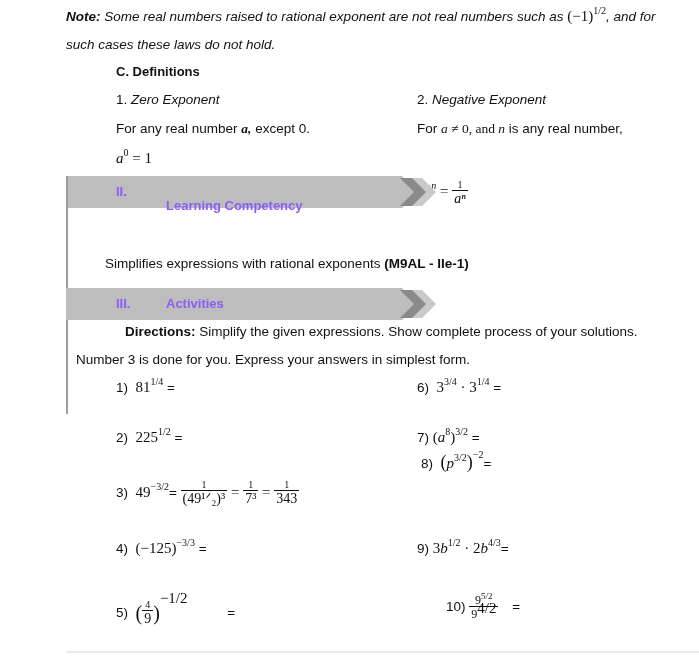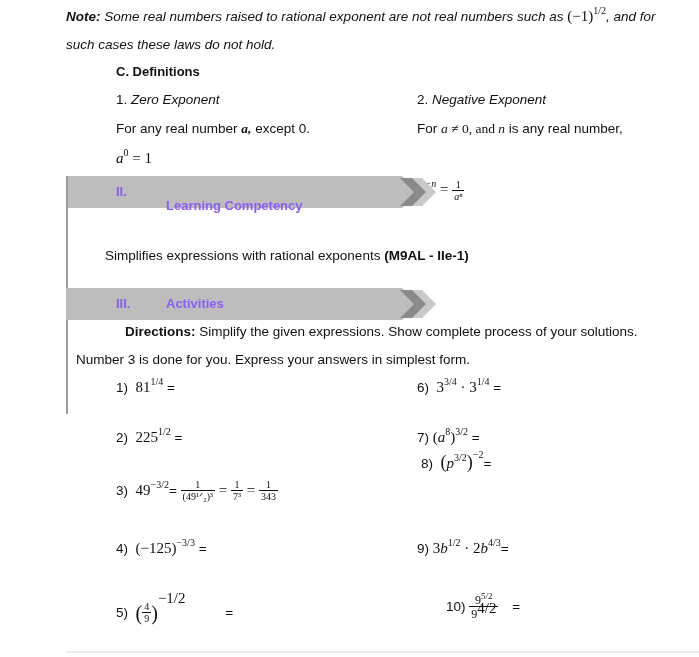--- a/index.html
+++ b/index.html
@@ -6,21 +6,21 @@
   body { width:699px; height:657px; position:relative; overflow:hidden;
          font-family:"Liberation Sans", sans-serif; color:#111; font-size:13.5px; }
   .abs { position:absolute; white-space:nowrap; }
   .it { font-style:italic; }
   .b { font-weight:bold; }
   .math { font-family:"Liberation Serif", "DejaVu Serif", serif; font-size:15px; }
   .mi { font-family:"Liberation Serif", "DejaVu Serif", serif; font-style:italic; }
   sup { font-size:10px; vertical-align:7px; line-height:0; }
   .frac { display:inline-block; vertical-align:middle; text-align:center; line-height:1; }
   .frac .num { display:block; font-size:10px; padding:0 2px; border-bottom:1px solid #111; }
-  .frac .den { display:block; font-size:10px; padding:1px 2px 0; }
+  .frac .den { display:block; font-size:14px; padding:1px 2px 0; }
   .band { position:absolute; background:#bdbdbd; height:32px; }
   .band-left { position:absolute; left:66px; width:2px; background:#9c9c9c; }
   .chev { position:absolute; }
   .bt { font-size:13px; font-weight:bold; color:#8b5cf6; }
   .footer-line { position:absolute; left:66px; right:0; top:651px; height:2px; background:#eaeaea; }
 </style>
 </head>
 <body>
 
 <div class="abs it" style="left:66px; top:8px; font-size:13.5px;">
@@ -53,21 +53,21 @@
 <div class="band" style="left:66px; top:176px; width:334px;"></div>
 <svg class="chev" style="left:396px; top:176px;" width="46" height="32" viewBox="0 0 46 32">
   <polygon points="0,0 6,0 22,16 6,32 0,32 0,0" fill="#bdbdbd"></polygon>
   <polygon points="4,2 18,2 32,16 18,30 4,30 18,16" fill="#8a8a8a"></polygon>
   <polygon points="16,2 26,2 40,16 26,30 16,30 30,16" fill="#c9c9c9"></polygon>
 </svg>
 <div class="abs bt" style="left:116px; top:184px;">II.</div>
 <div class="abs bt" style="left:166px; top:186px;margin-top:12px;">Learning Competency</div>
 <div class="band-left" style="top:176px; height:238px;"></div>
 
-<div class="abs" style="left:105px; top:248px;">
+<div class="abs" style="left:105px; top:256px;">
   <span>Simplifies expressions with rational exponents </span><span class="b">(M9AL - IIe-1)</span>
 </div>
 
 <div class="band" style="left:66px; top:288px; width:334px;"></div>
 <svg class="chev" style="left:396px; top:288px;" width="46" height="32" viewBox="0 0 46 32">
   <polygon points="0,0 6,0 22,16 6,32 0,32 0,0" fill="#bdbdbd"></polygon>
   <polygon points="4,2 18,2 32,16 18,30 4,30 18,16" fill="#8a8a8a"></polygon>
   <polygon points="16,2 26,2 40,16 26,30 16,30 30,16" fill="#c9c9c9"></polygon>
 </svg>
 <div class="abs bt" style="left:116px; top:296px;">III.</div>

